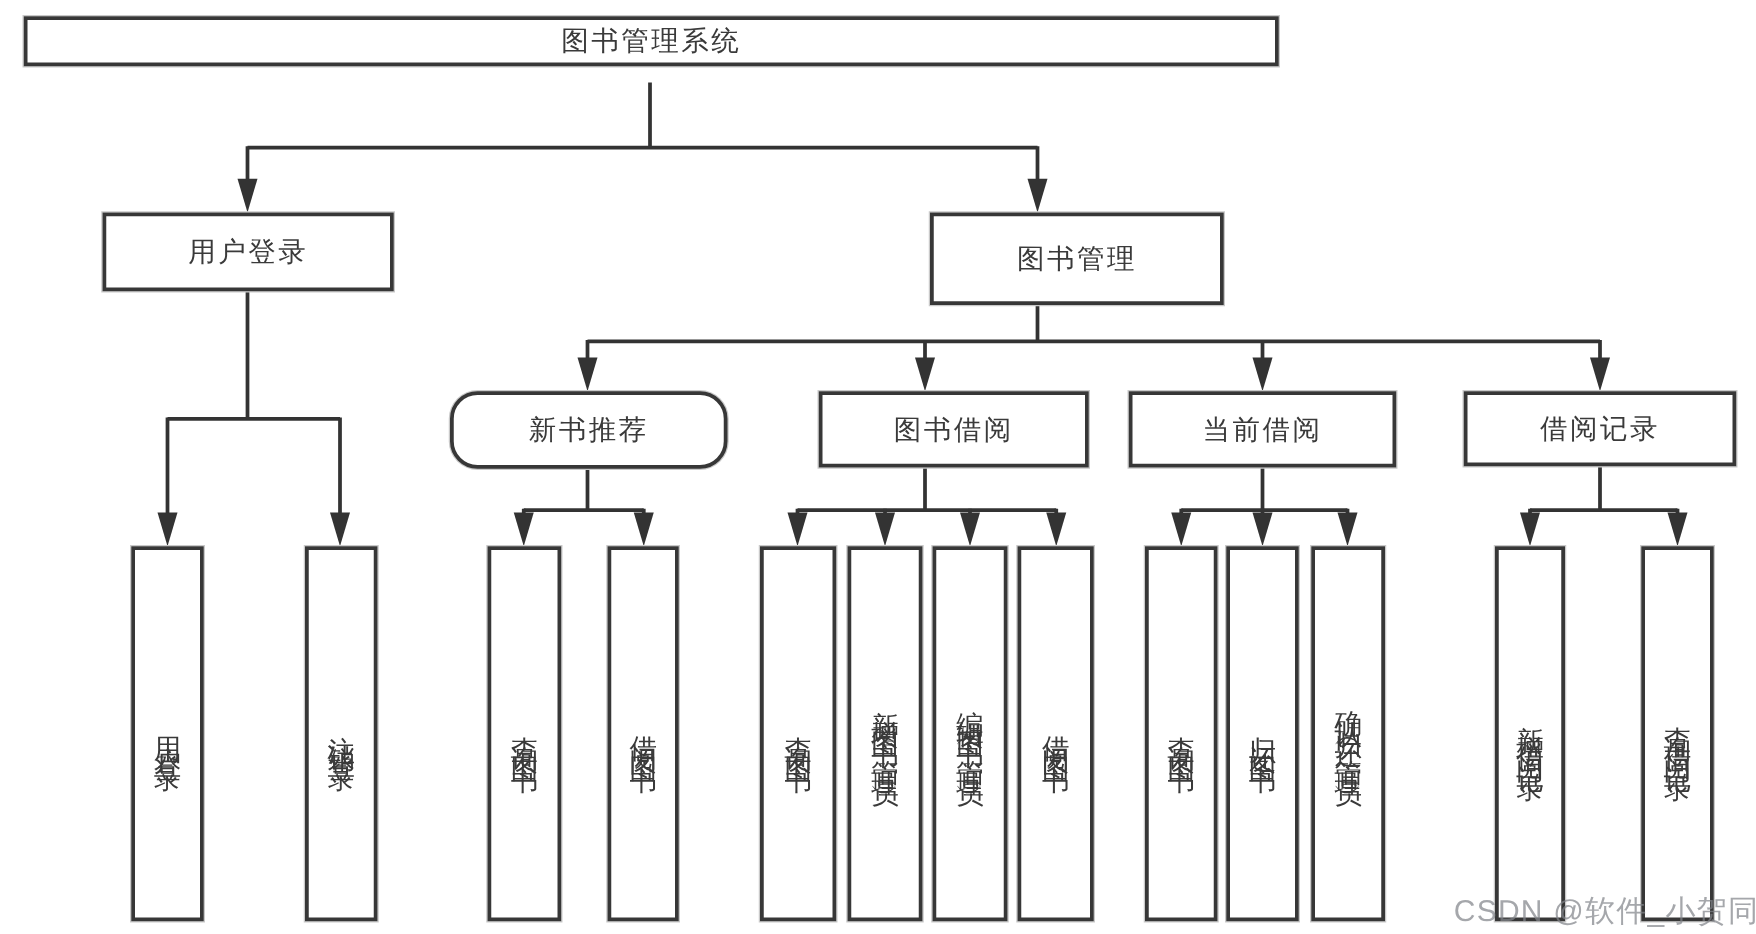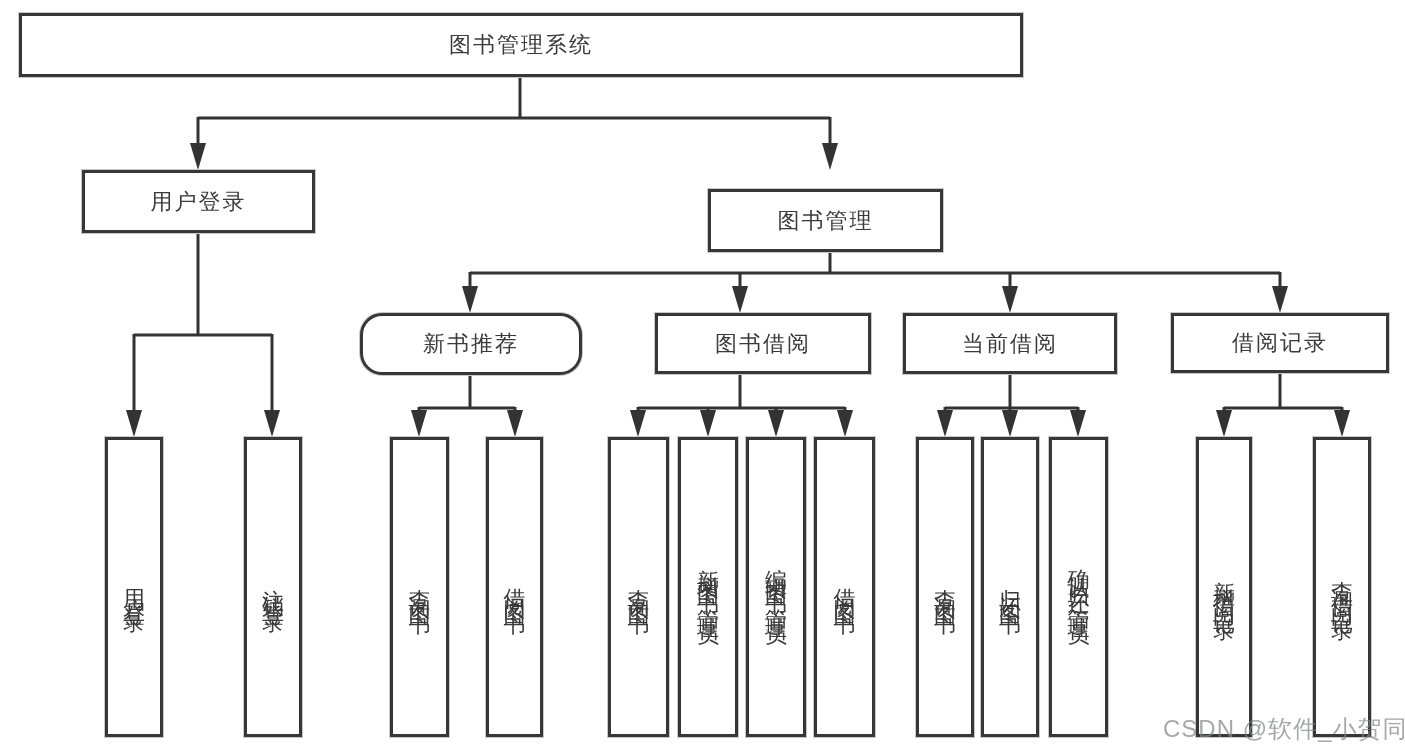--- a/index.html
+++ b/index.html
@@ -115,24 +115,24 @@
       <polygon points="768,410 784,410 776,437"></polygon>
       <polygon points="837,410 853,410 845,437"></polygon>
       <polygon points="937,410 953,410 945,437"></polygon>
       <polygon points="1002,410 1018,410 1010,437"></polygon>
       <polygon points="1070,410 1086,410 1078,437"></polygon>
       <polygon points="1216,410 1232,410 1224,437"></polygon>
       <polygon points="1334,410 1350,410 1342,437"></polygon>
     </g>
   </svg>
 
-  <div class="box hbox" style="left:19px; top:13px; width:1004px; height:64px;">图书管理系统</div>
+  <div class="box hbox" style="left:19px; top:13px; width:1004px; height:40px;">图书管理系统</div>
 
   <div class="box hbox" style="left:82px; top:170px; width:233px; height:63px;">用户登录</div>
-  <div class="box hbox" style="left:708px; top:170px; width:235px; height:63px;margin-top:19px;">图书管理</div>
+  <div class="box hbox" style="left:744px; top:170px; width:235px; height:74px;">图书管理</div>
 
   <div class="box hbox" style="left:360px; top:313px; width:222px; height:62px;border-radius:22px;">新书推荐</div>
   <div class="box hbox" style="left:632px; top:313px; width:216px; height:61px;margin-left:23px;">图书借阅</div>
   <div class="box hbox" style="left:903px; top:313px; width:214px; height:61px;">当前借阅</div>
   <div class="box hbox" style="left:1171px; top:313px; width:218px; height:60px;">借阅记录</div>
 
   <div class="box vbox" style="left:105px; top:437px; width:58px; height:300px;">用户登录</div>
   <div class="box vbox" style="left:244px; top:437px; width:58px; height:300px;">注销登录</div>
 
   <div class="box vbox" style="left:390px; top:437px; width:59px; height:300px;">查询图书</div>

